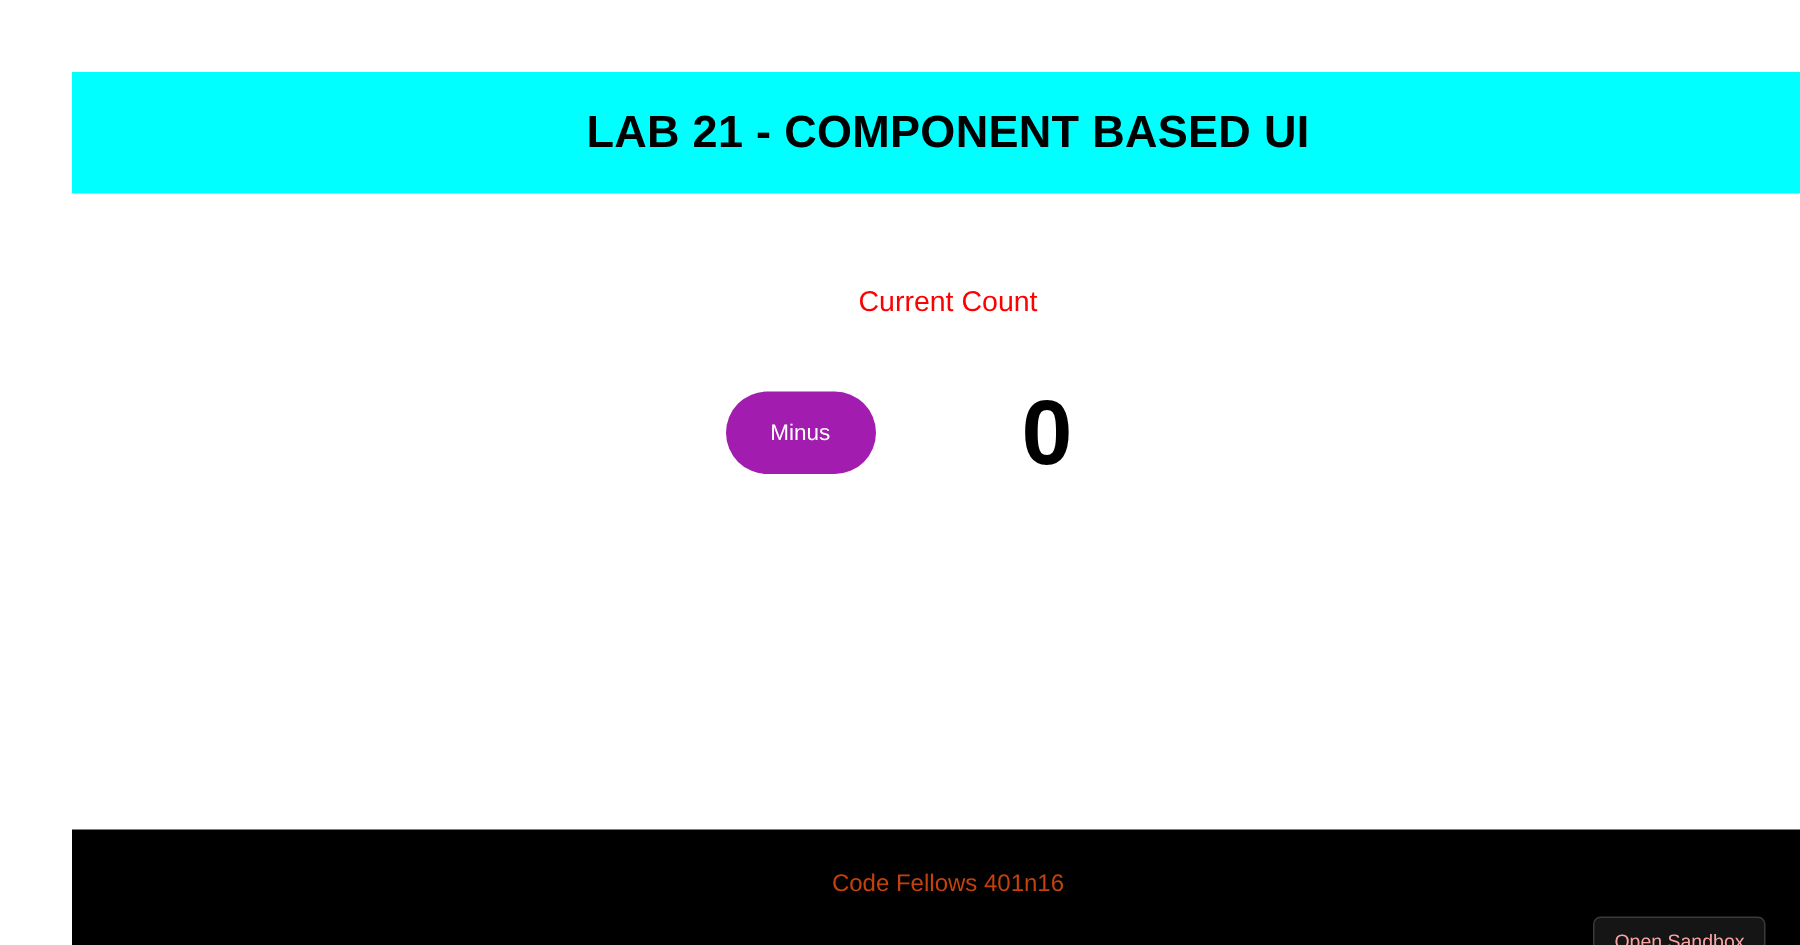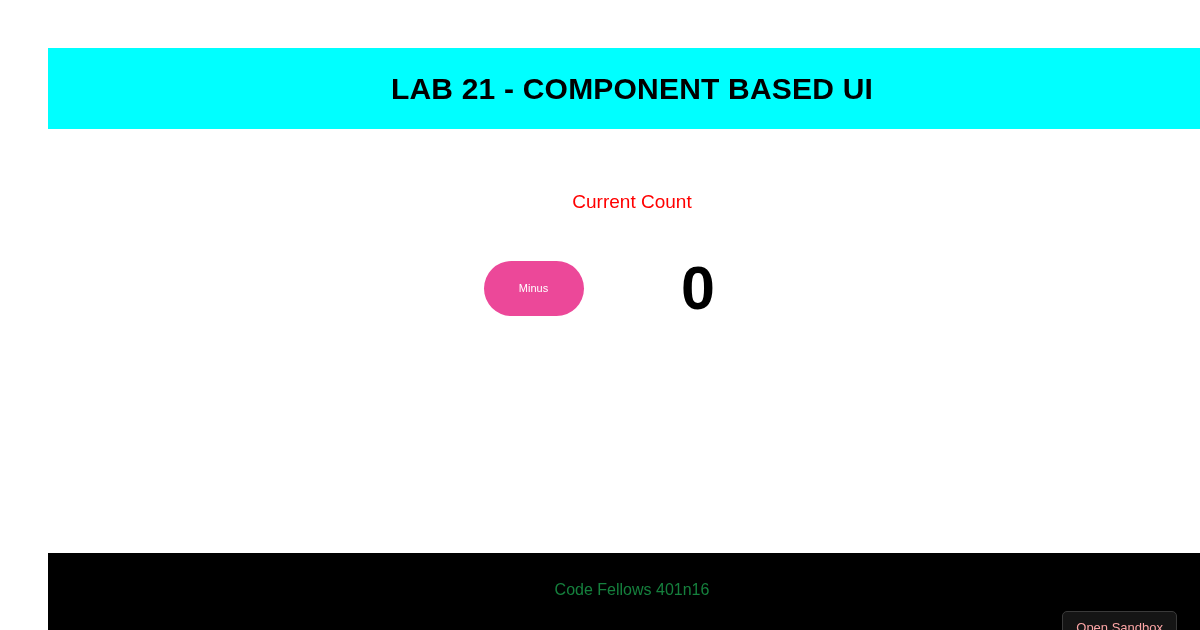--- a/index.html
+++ b/index.html
@@ -69,24 +69,24 @@
     align-items: center;
     justify-content: center;
     gap: 0;
   }
 
   .counter-btn {
     width: 100px;
     height: 55px;
     border: none;
     border-radius: 50px;
-    background: #ec4899;
+    background: #a21caf;
     color: #ffffff;
     font-family: "Liberation Sans", sans-serif;
-    font-size: 11px;
+    font-size: 15px;
     line-height: 1;
     cursor: pointer;
     display: inline-flex;
     align-items: center;
     justify-content: center;
     padding: 0;
   }
 
   .counter-value {
     width: 165px;
@@ -105,21 +105,21 @@
     height: 93px;
     background: #000000;
     position: relative;
     display: flex;
     align-items: center;
     justify-content: center;
   }
 
   .footer-text {
     font-size: 16px;
-    color: #15803d;
+    color: #c2410c;
     line-height: 1.2;
     text-align: center;
     transform: translateY(-10px);
     white-space: nowrap;
   }
 
   .sandbox-btn {
     position: absolute;
     right: 23px;
     top: 42px;

